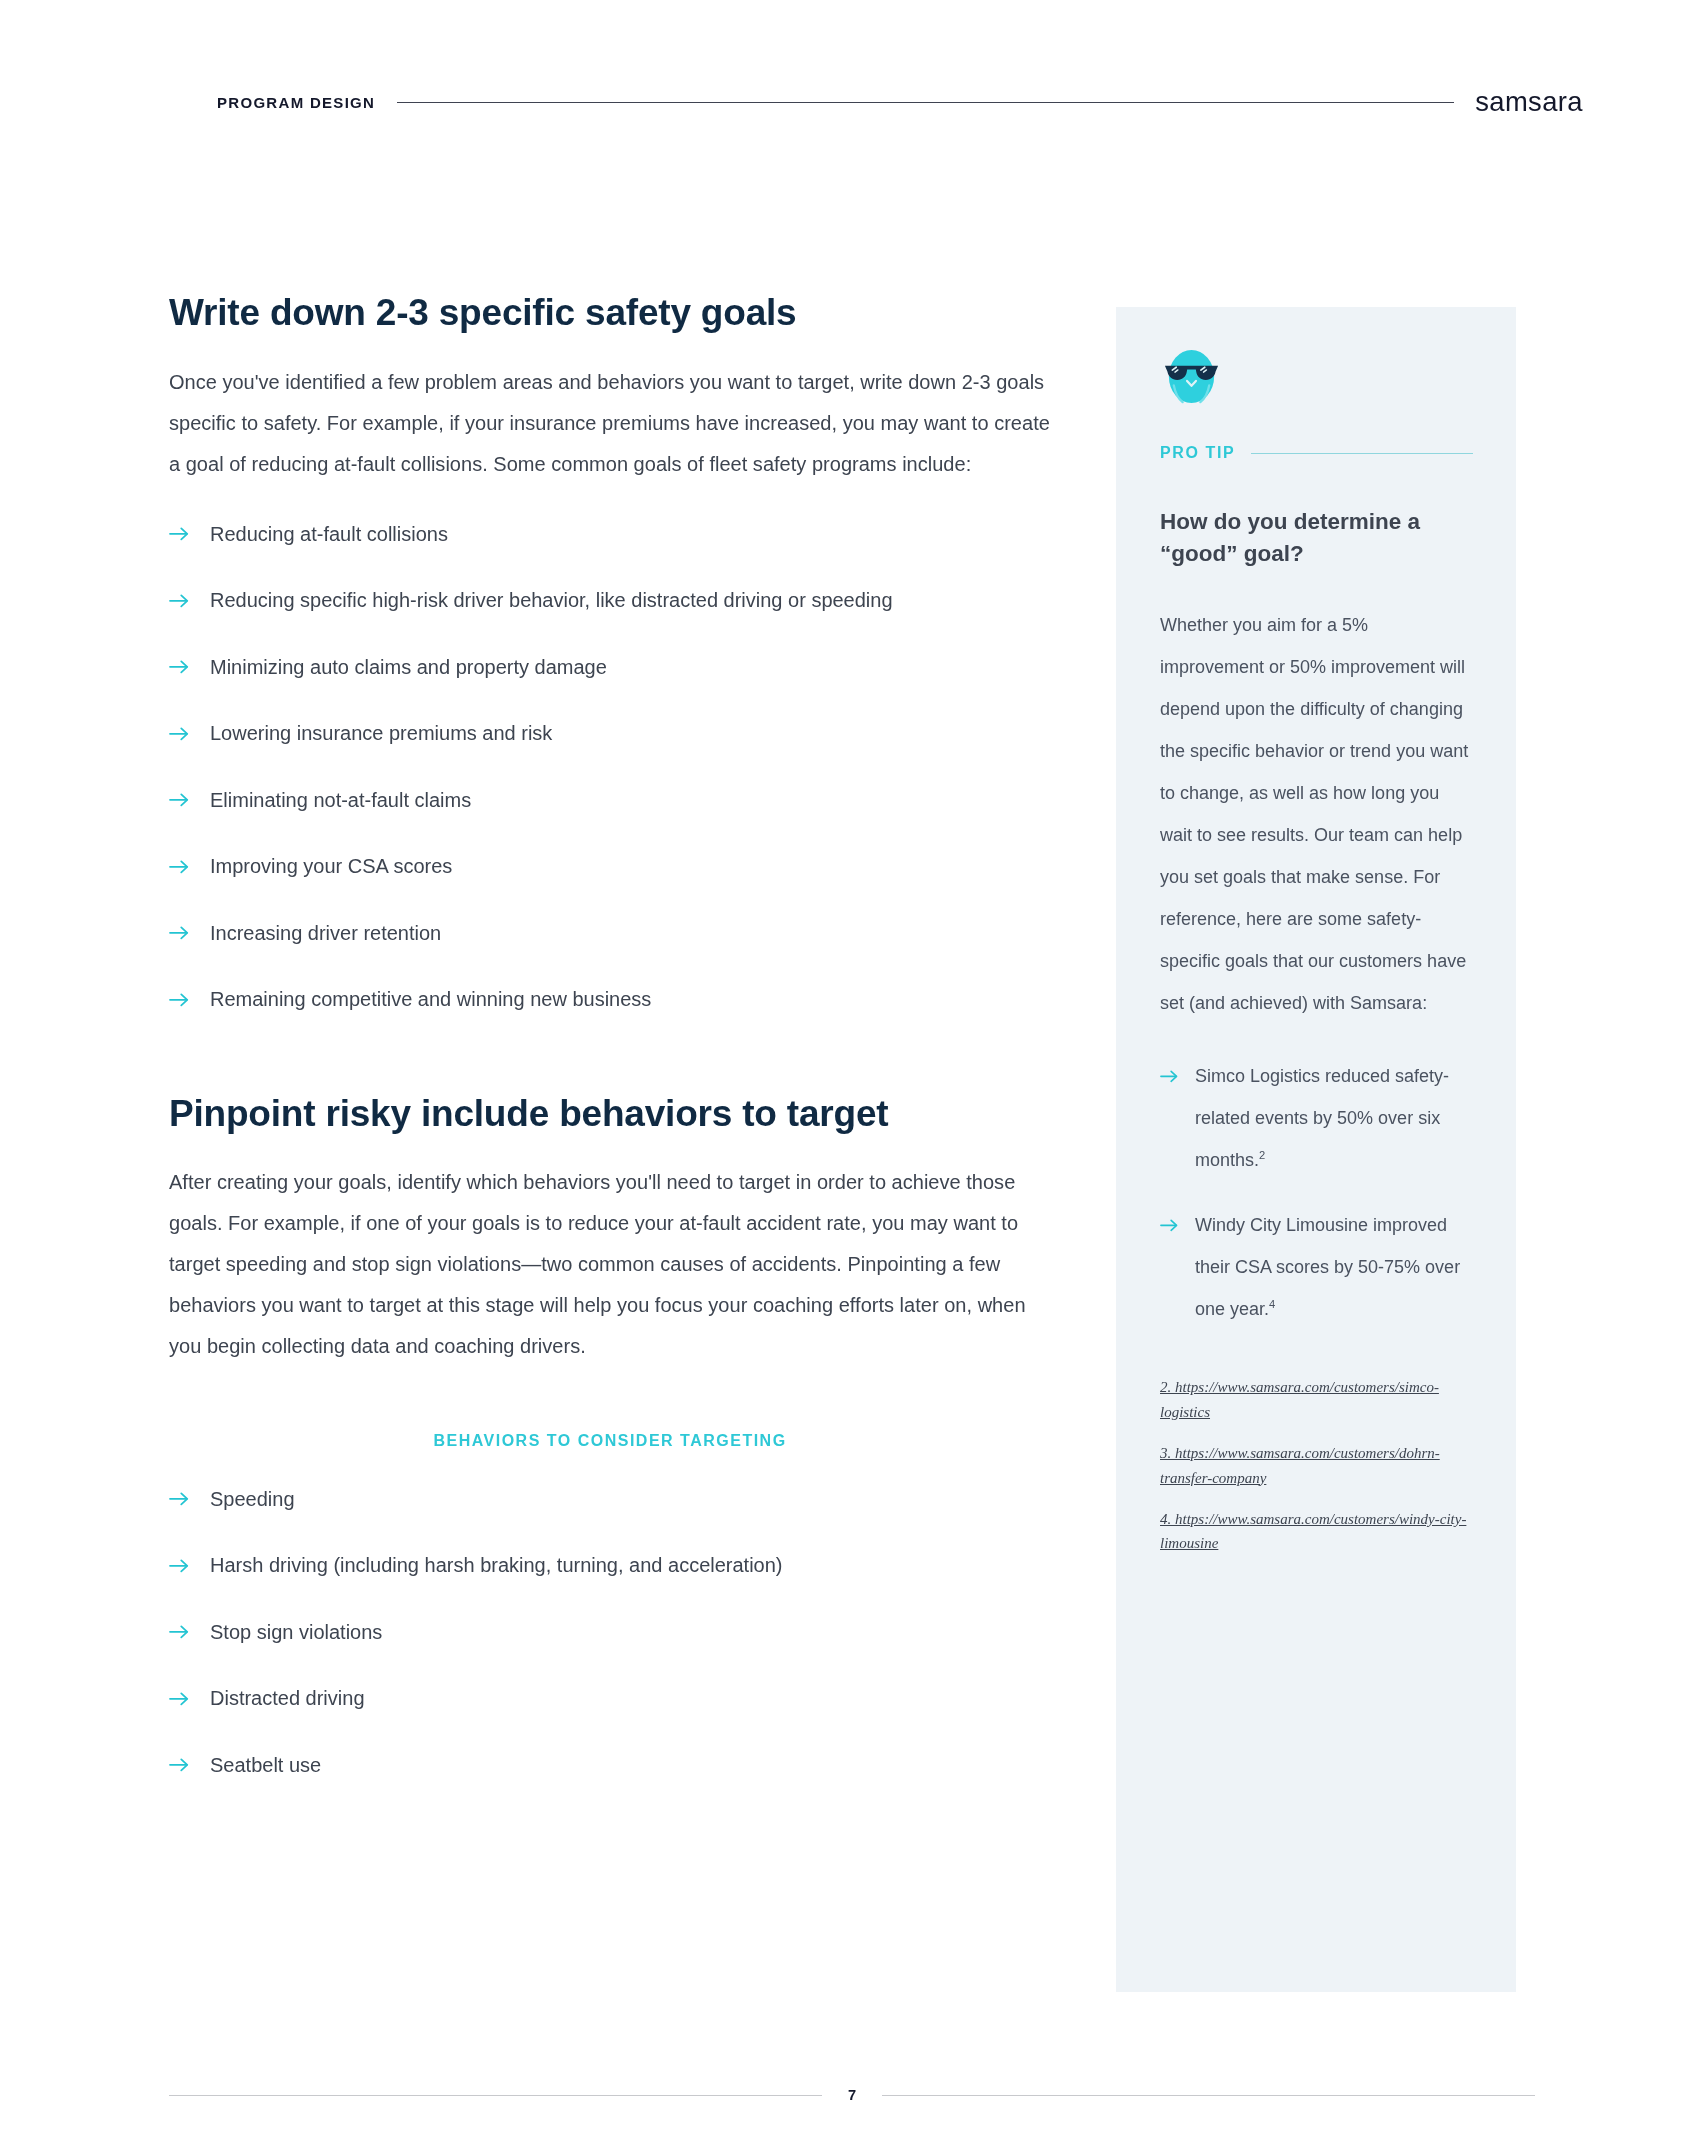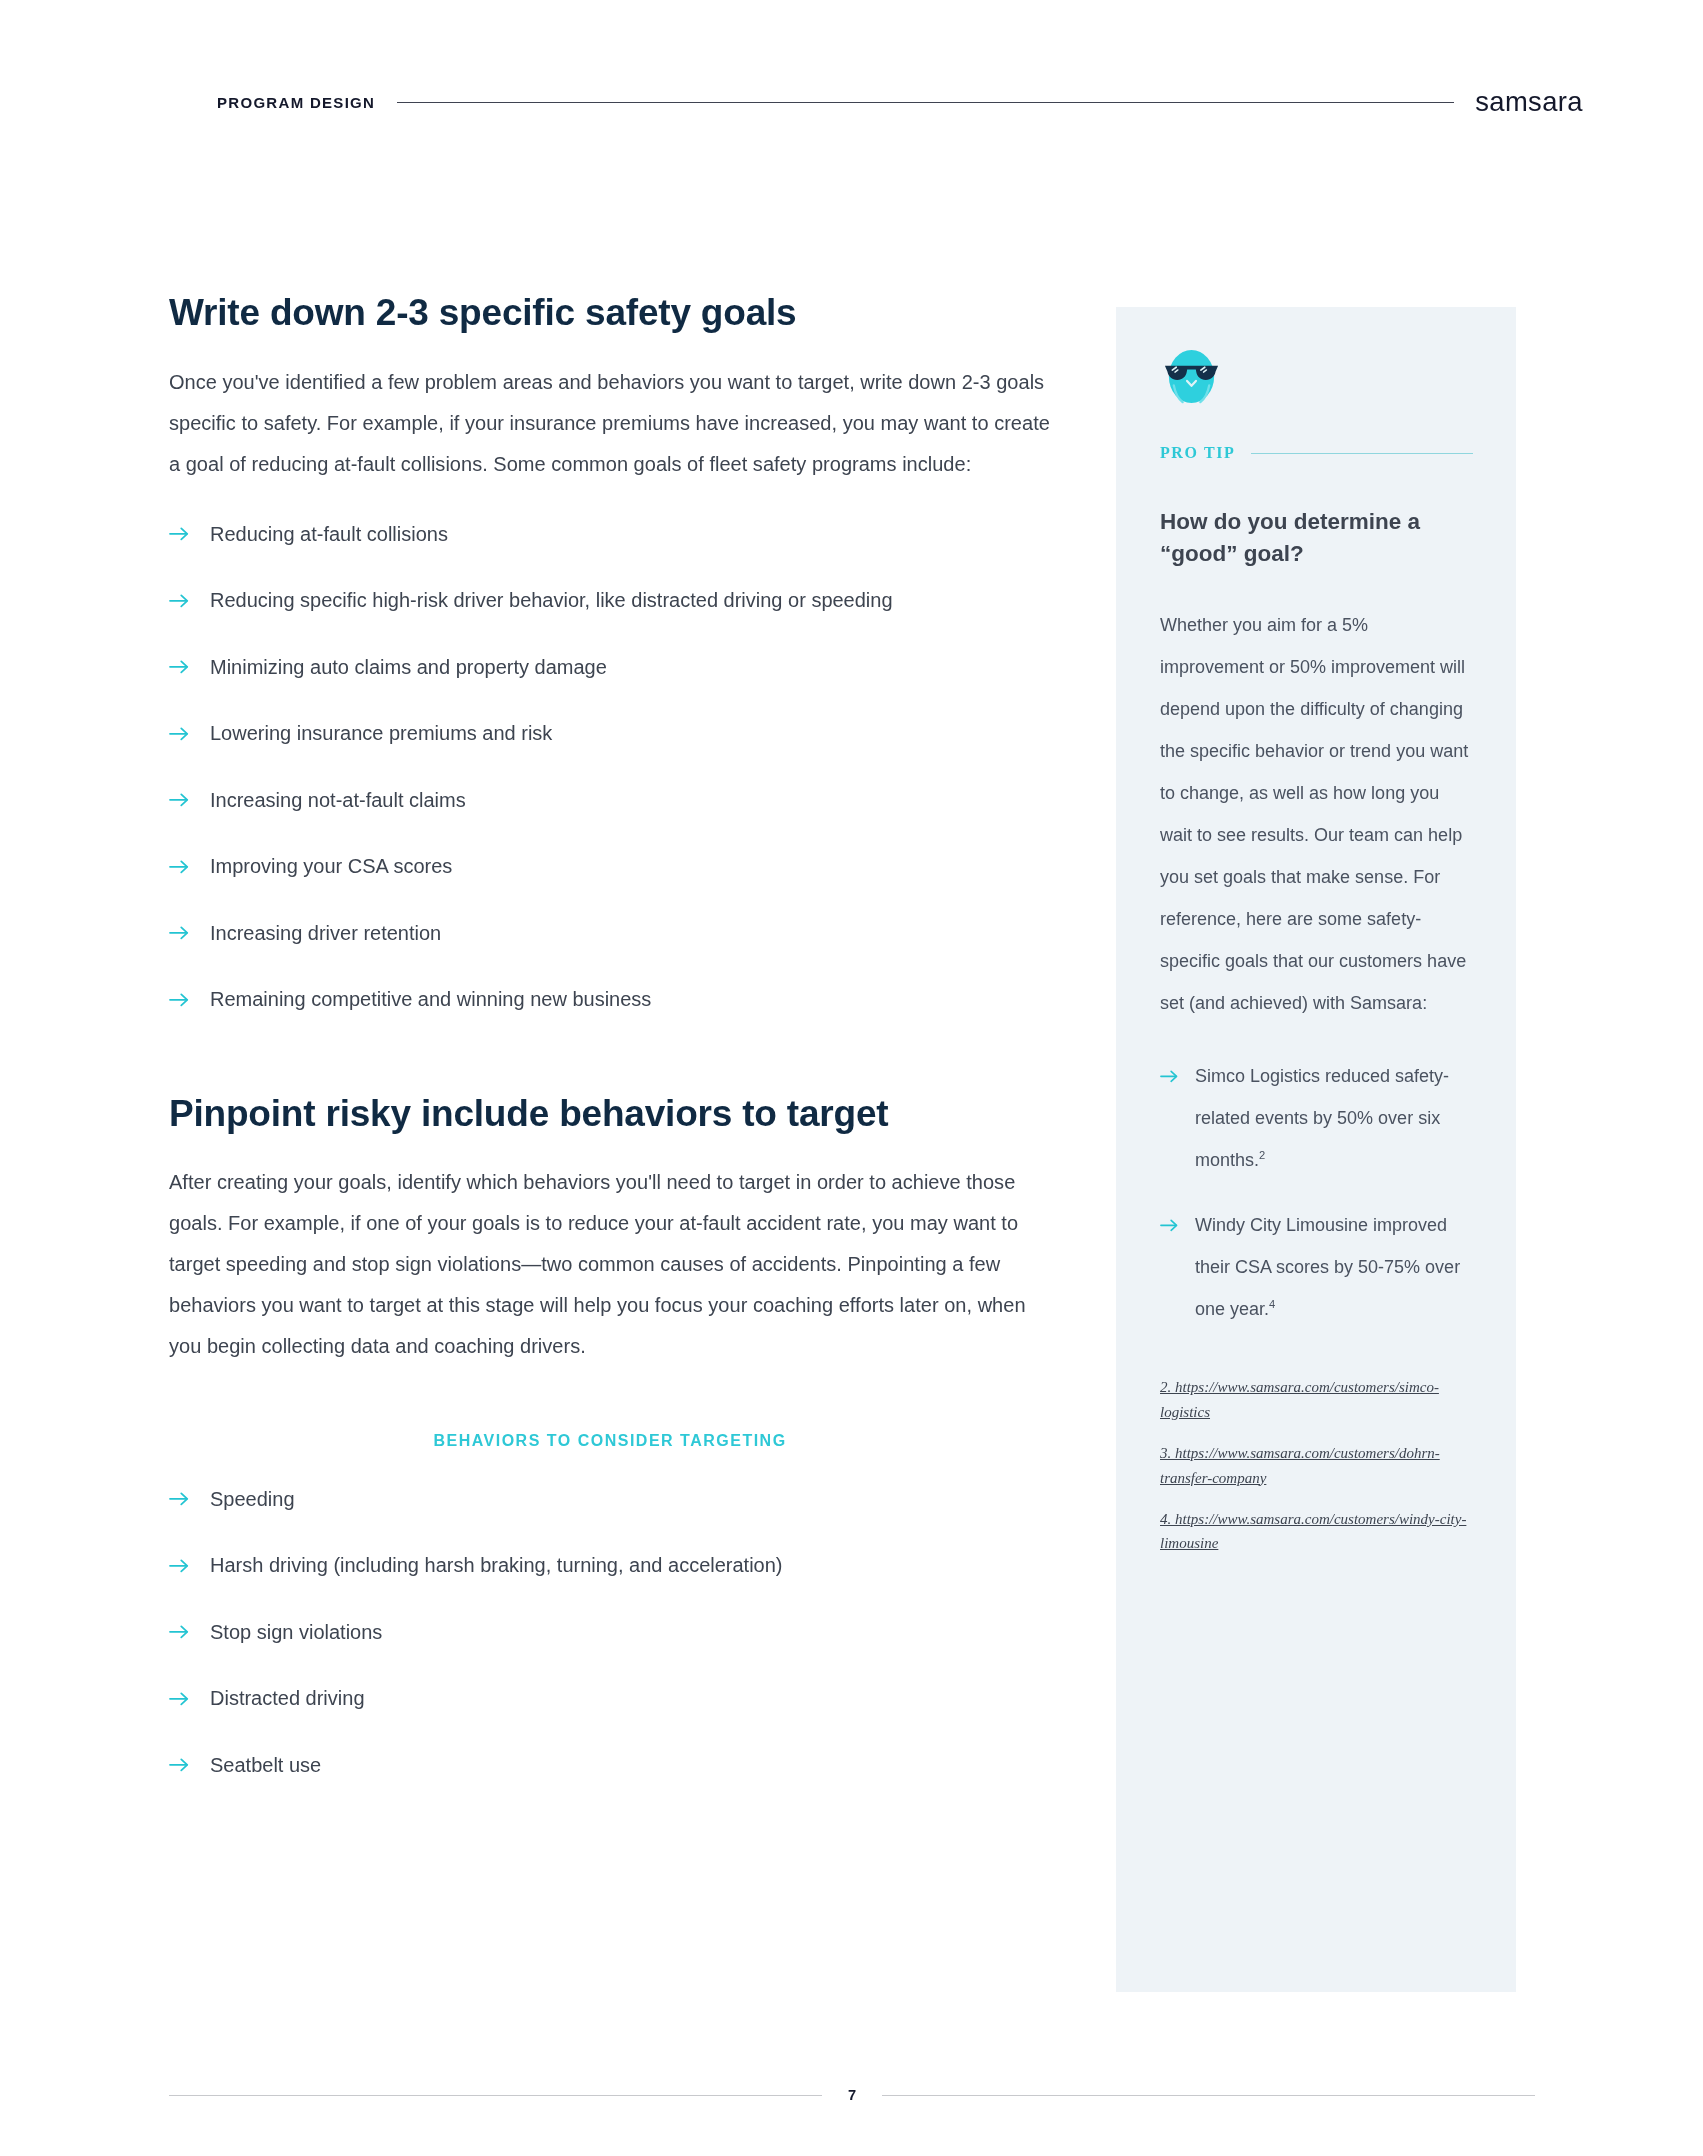--- a/index.html
+++ b/index.html
@@ -143,21 +143,20 @@
     align-items: center;
     gap: 15.7px;
     margin-bottom: 44px;
   }
   .protip-label {
     font-size: 16px;
     font-weight: bold;
     letter-spacing: 1.6px;
     color: #2ec8d6;
     white-space: nowrap;
-    font-family: Liberation Serif, serif;
   }
   .protip-rule {
     flex: 1 1 auto;
     height: 1px;
     background: #8fd6de;
   }
 
   h2.sidebar-heading {
     font-size: 22.5px;
     line-height: 1.42;
@@ -284,21 +283,21 @@
         </span>
         <span>Lowering insurance premiums and risk</span>
       </li>
       <li>
         <span class="arrow-icon">
           <svg width="21.6" height="15.7" viewBox="0 0 22 16" aria-hidden="true">
             <path d="M1 8 H18" stroke="#23c4d2" stroke-width="1.8" fill="none" stroke-linecap="round"></path>
             <path d="M12.5 2.4 L18.6 8 L12.5 13.6" stroke="#23c4d2" stroke-width="1.8" fill="none" stroke-linecap="round" stroke-linejoin="round"></path>
           </svg>
         </span>
-        <span>Increasing not-at-fault claims</span>
+        <span>Eliminating not-at-fault claims</span>
       </li>
       <li>
         <span class="arrow-icon">
           <svg width="21.6" height="15.7" viewBox="0 0 22 16" aria-hidden="true">
             <path d="M1 8 H18" stroke="#23c4d2" stroke-width="1.8" fill="none" stroke-linecap="round"></path>
             <path d="M12.5 2.4 L18.6 8 L12.5 13.6" stroke="#23c4d2" stroke-width="1.8" fill="none" stroke-linecap="round" stroke-linejoin="round"></path>
           </svg>
         </span>
         <span>Improving your CSA scores</span>
       </li>

